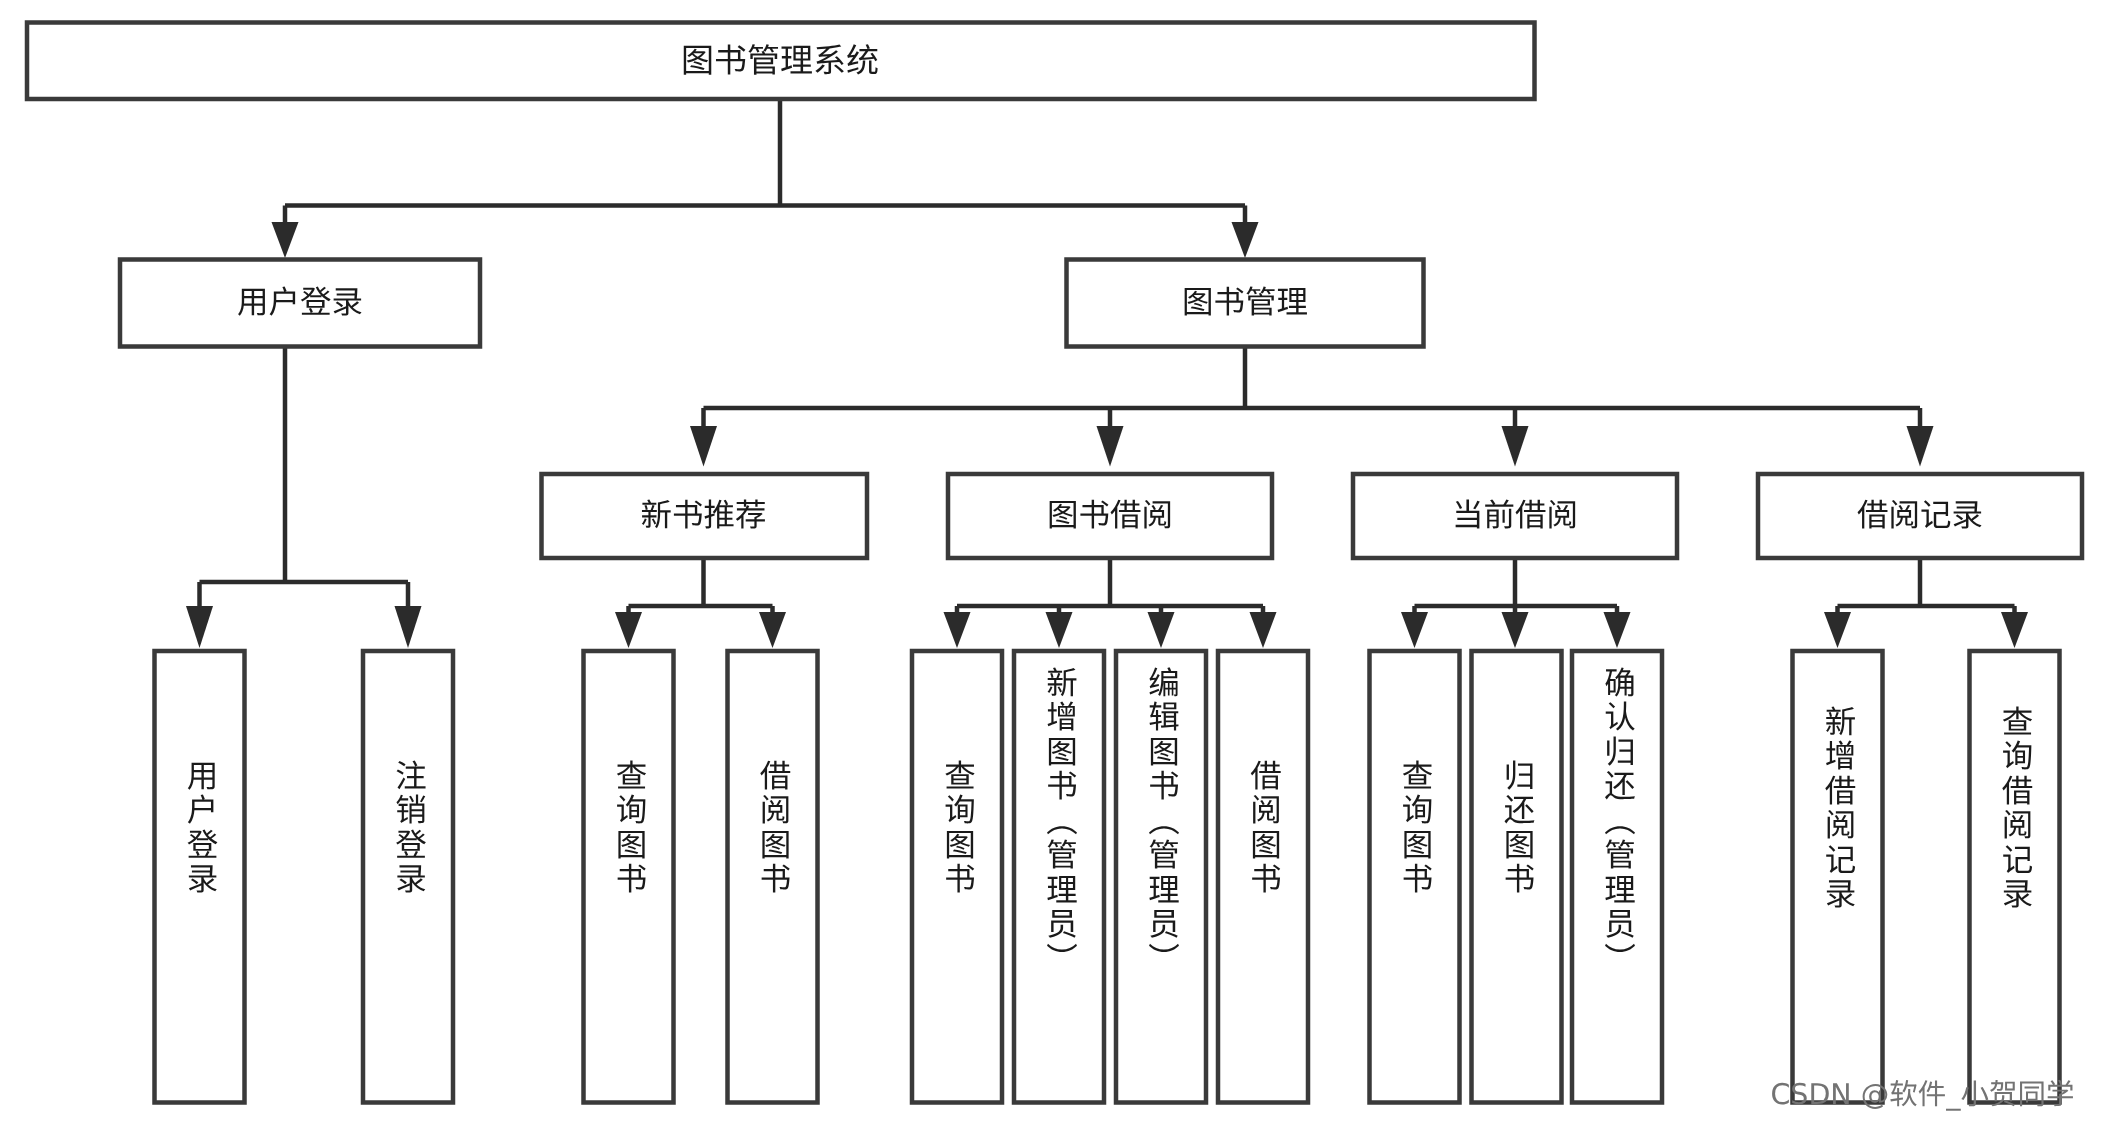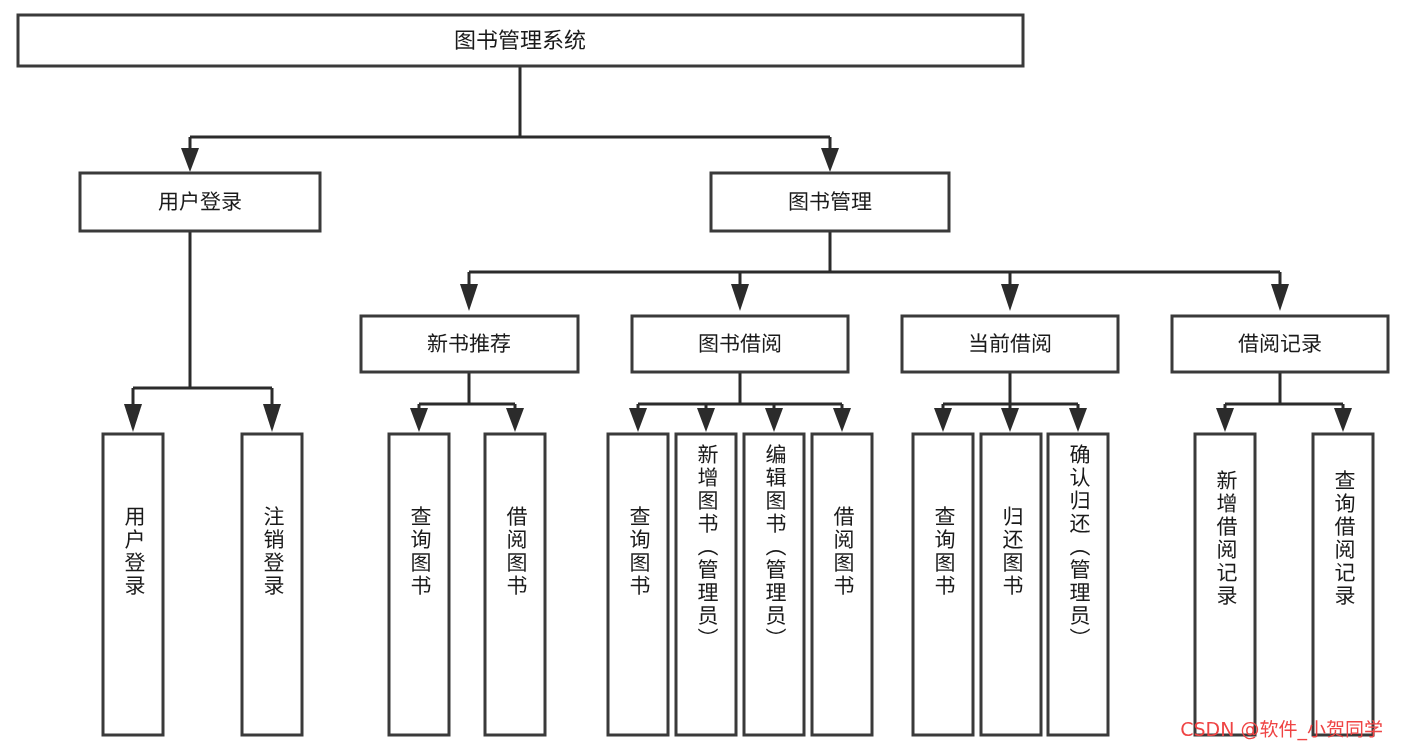--- a/index.html
+++ b/index.html
@@ -69,21 +69,21 @@
     color: #1a1a1a;
     letter-spacing: 2px;
     white-space: nowrap;
   }
   .watermark {
     position: absolute;
     right: 22px;
     bottom: 6px;
     font-family: "DejaVu Sans", "Liberation Sans", sans-serif;
     font-size: 19px;
-    color: #ef4444;
+    color: #737373;
     white-space: nowrap;
     pointer-events: none;
     text-align: right;
   }
 </style>
 </head>
 <body>
 
 <div id="diagram-root">
 

